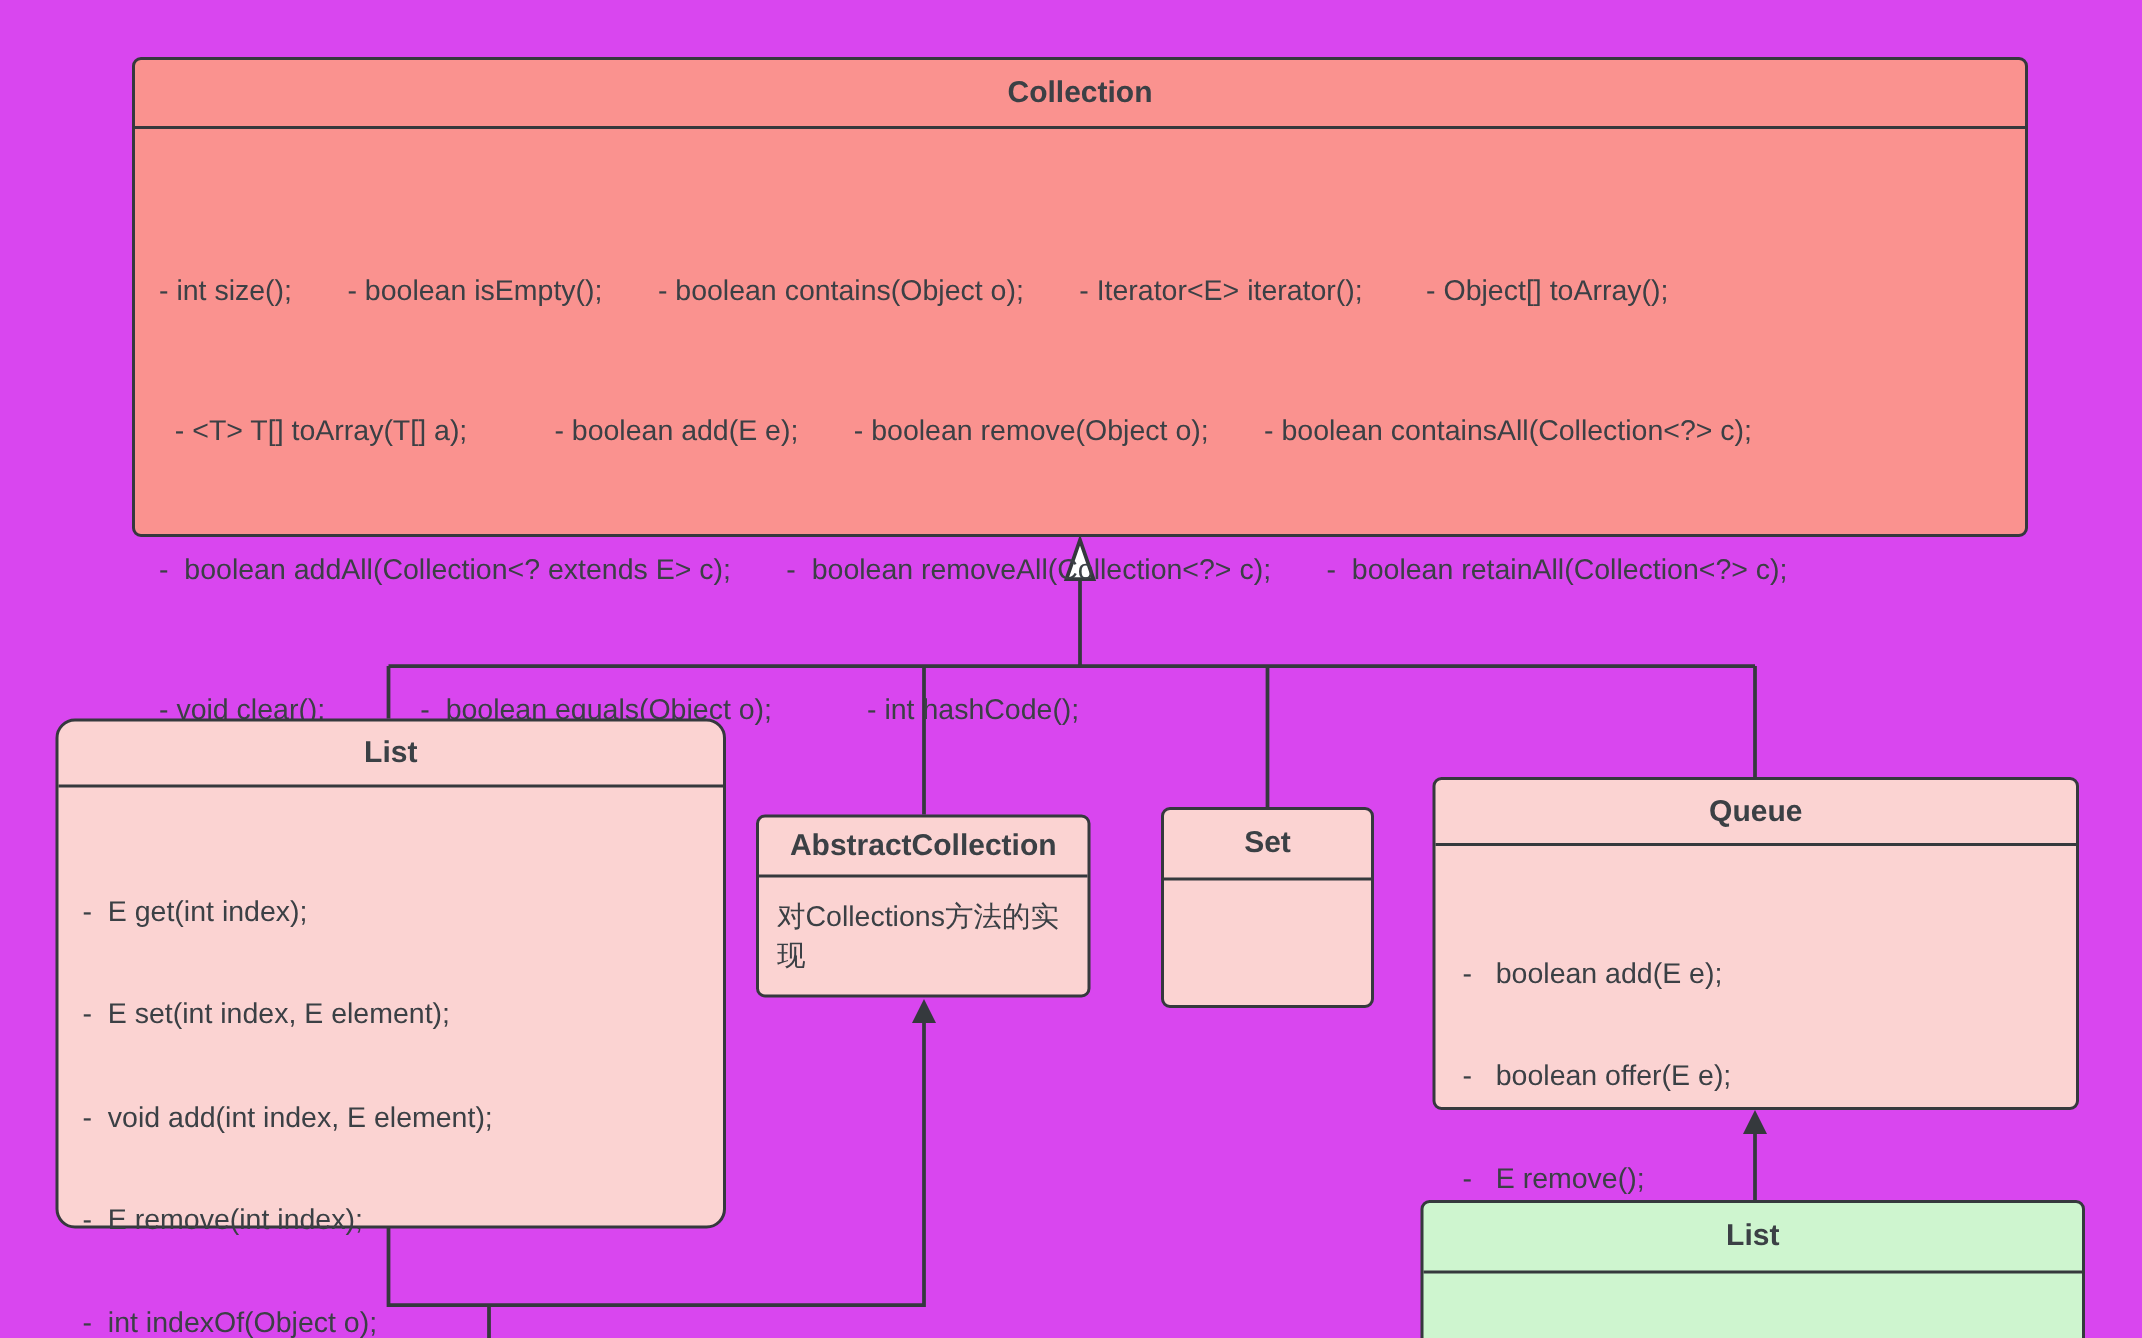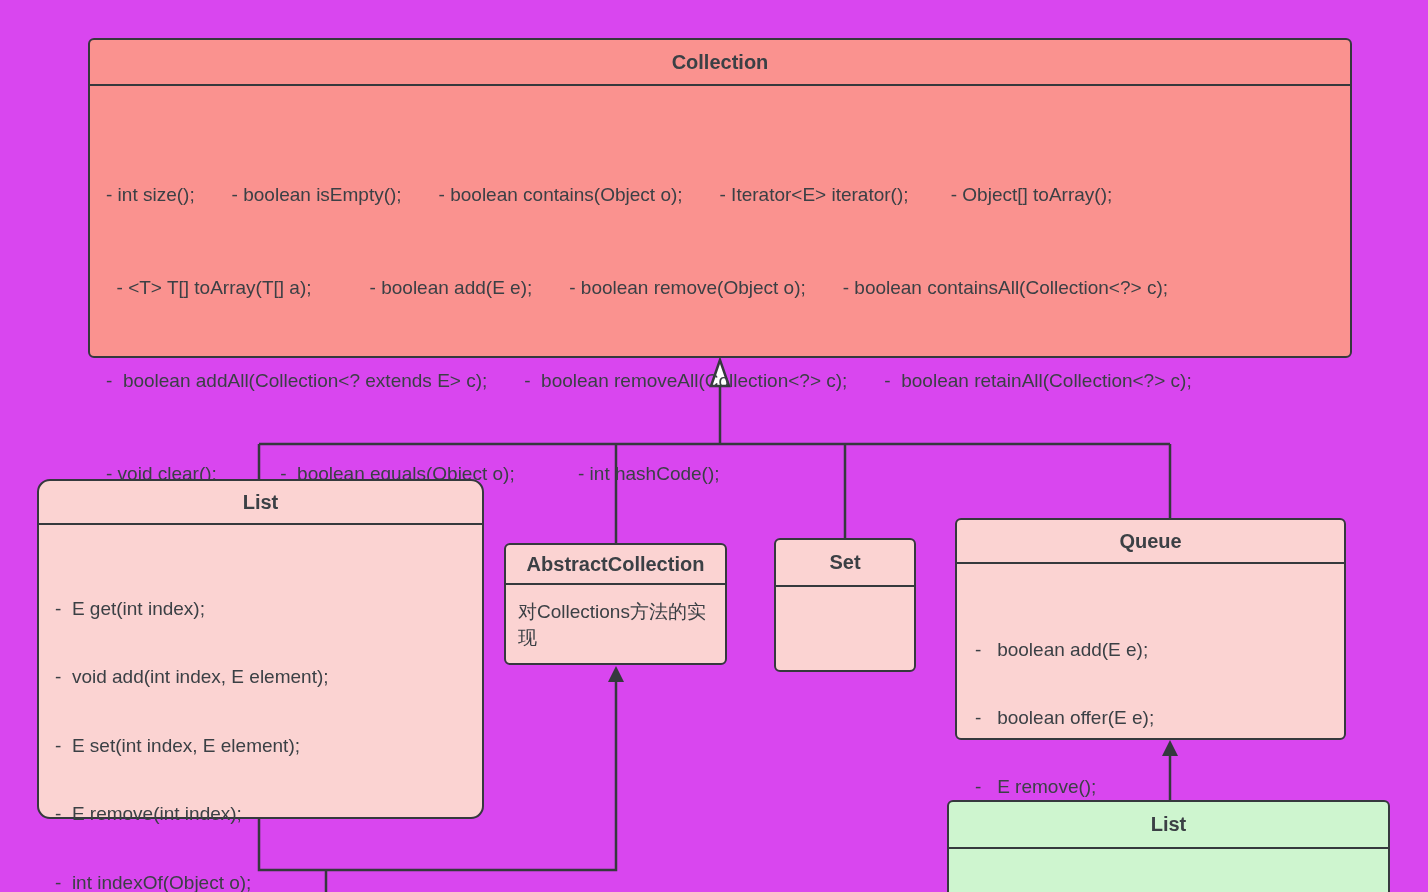--- a/index.html
+++ b/index.html
@@ -44,21 +44,21 @@
   .c-list .body{padding:28px 10px 0 16px;}
   .c-list .m{line-height:24.4px;}
   
   .c-abstract{left:504px;top:543px;width:223px;height:122px;background:#fbd3d2;}
   .c-abstract .hdr{height:38px;}
   .c-abstract .body{padding:14px 12px 0 12px;line-height:26px;}
   
   .c-set{left:774px;top:538px;width:142px;height:134px;background:#fbd3d2;}
   .c-set .hdr{height:45px;}
   
-  .c-queue{left:955px;top:518px;width:391px;height:222px;background:#fbd3d2;}
+  .c-queue{left:955px;top:518px;width:431px;height:222px;background:#fbd3d2;}
   .c-queue .hdr{height:42px;}
   .c-queue .body{padding:30px 10px 0 18px;}
   .c-queue .m{line-height:24.4px;}
   
   .c-deque{left:947px;top:800px;width:443px;height:120px;background:#cef5cf;}
   .c-deque .hdr{height:45px;}
   .c-deque .body{padding:3px 10px 0 16px;}
 </style>
 </head>
 <body>
@@ -85,22 +85,22 @@
       <div class="row">  - &lt;T&gt; T[] toArray(T[] a);           - boolean add(E e);       - boolean remove(Object o);       - boolean containsAll(Collection&lt;?&gt; c);</div>
       <div class="row">-  boolean addAll(Collection&lt;? extends E&gt; c);       -  boolean removeAll(Collection&lt;?&gt; c);       -  boolean retainAll(Collection&lt;?&gt; c);</div>
       <div class="row">- void clear();            -  boolean equals(Object o);            - int hashCode();</div>
     </div>
   </div>
 
   <div class="uml-class c-list">
     <div class="hdr">List</div>
     <div class="body">
       <div class="m">-  E get(int index);</div>
+      <div class="m">-  E set(int index, E element);</div>
       <div class="m">-  void add(int index, E element);</div>
-      <div class="m">-  E set(int index, E element);</div>
       <div class="m">-  E remove(int index);</div>
       <div class="m">-  int indexOf(Object o);</div>
       
       
       
       
     </div>
   </div>
 
   <div class="uml-class c-set">

